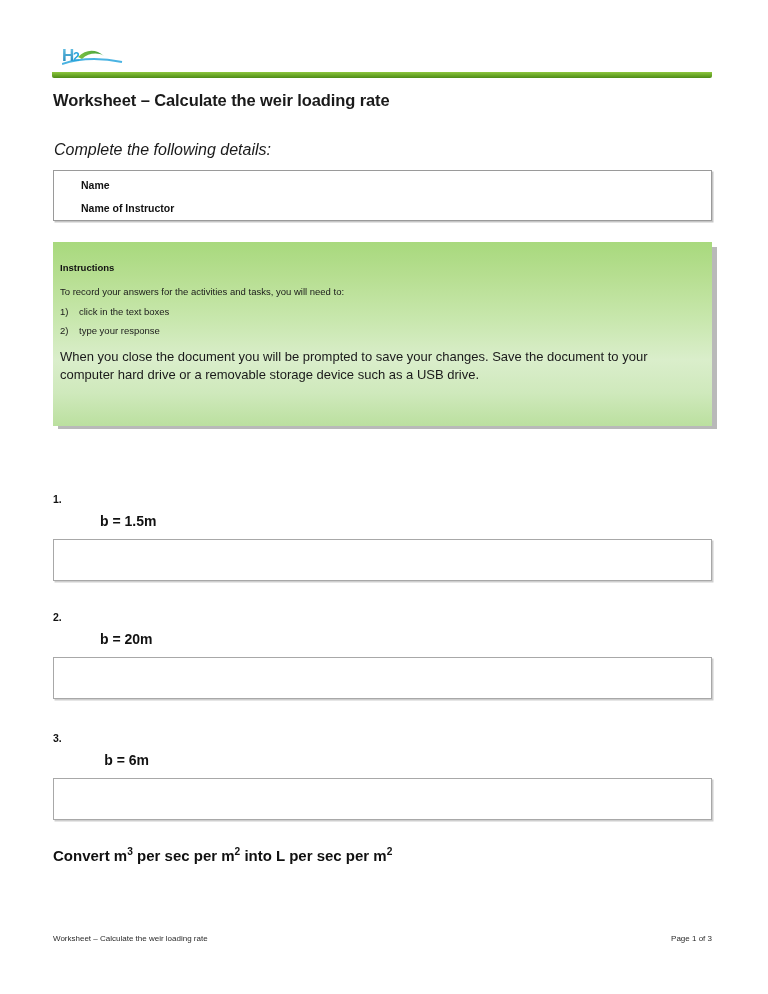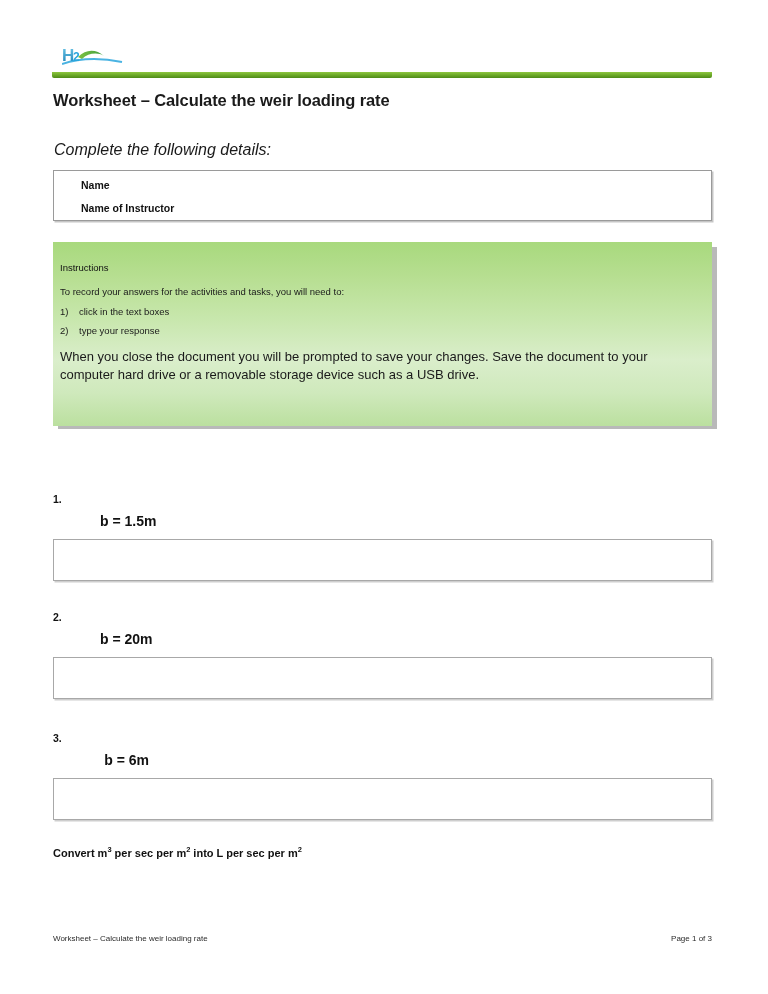--- a/index.html
+++ b/index.html
@@ -145,21 +145,21 @@
         #daeecb 64%,
         #cfe9bc 82%,
         #bbe09f 100%);
     box-sizing: border-box;
   }
   .instr-heading {
     position: absolute;
     left: 7px;
     top: 20px;
     font-size: 9.5px;
-    font-weight: normal;
+    font-weight: bold;
     color: #111;
   }
   .instr-line {
     position: absolute;
     left: 7px;
     font-size: 9.5px;
     color: #1a1a1a;
     line-height: 1.33;
   }
   .instr-p1 { top: 44px; }
@@ -233,21 +233,21 @@
     box-shadow: 1.5px 1.5px 0 rgba(165,165,165,0.55);
   }
   .ab1 { top: 539px; }
   .ab2 { top: 657px; }
   .ab3 { top: 778px; }
 
   .convert-line {
     position: absolute;
     left: 53px;
     top: 847px;
-    font-size: 11px;
+    font-size: 15px;
     font-weight: bold;
     color: #111;
   }
 
   sup {
     font-size: 0.68em;
     vertical-align: super;
     line-height: 0;
   }
 

